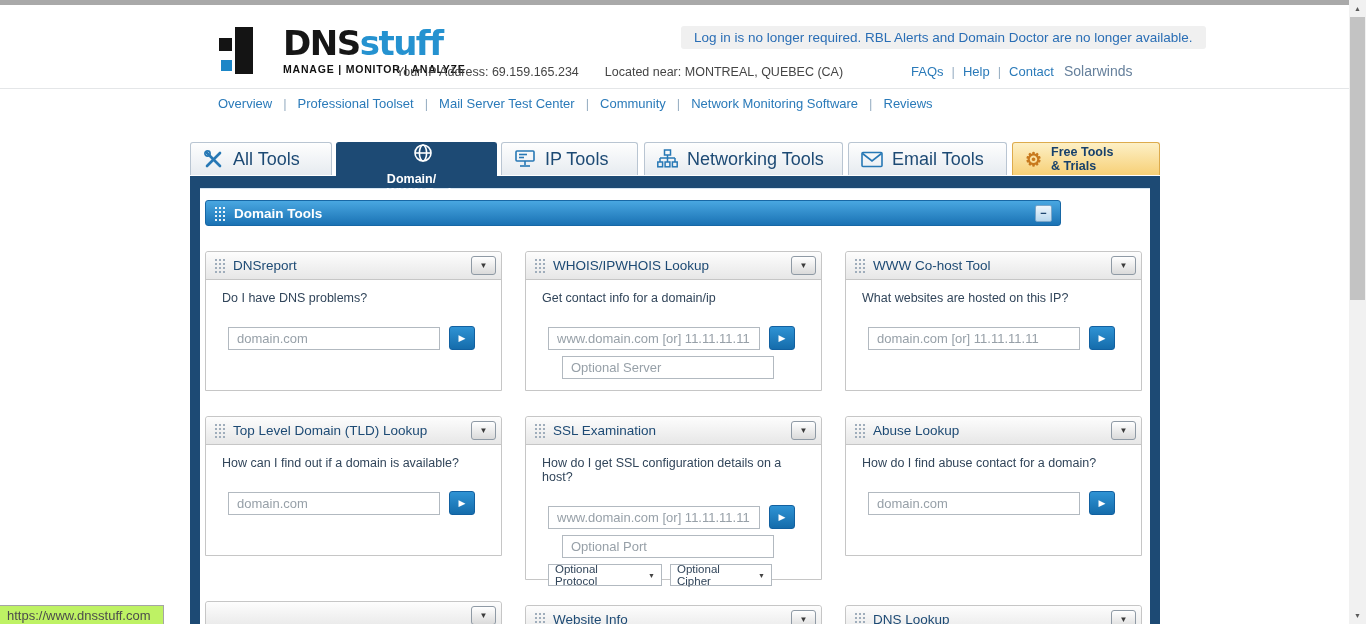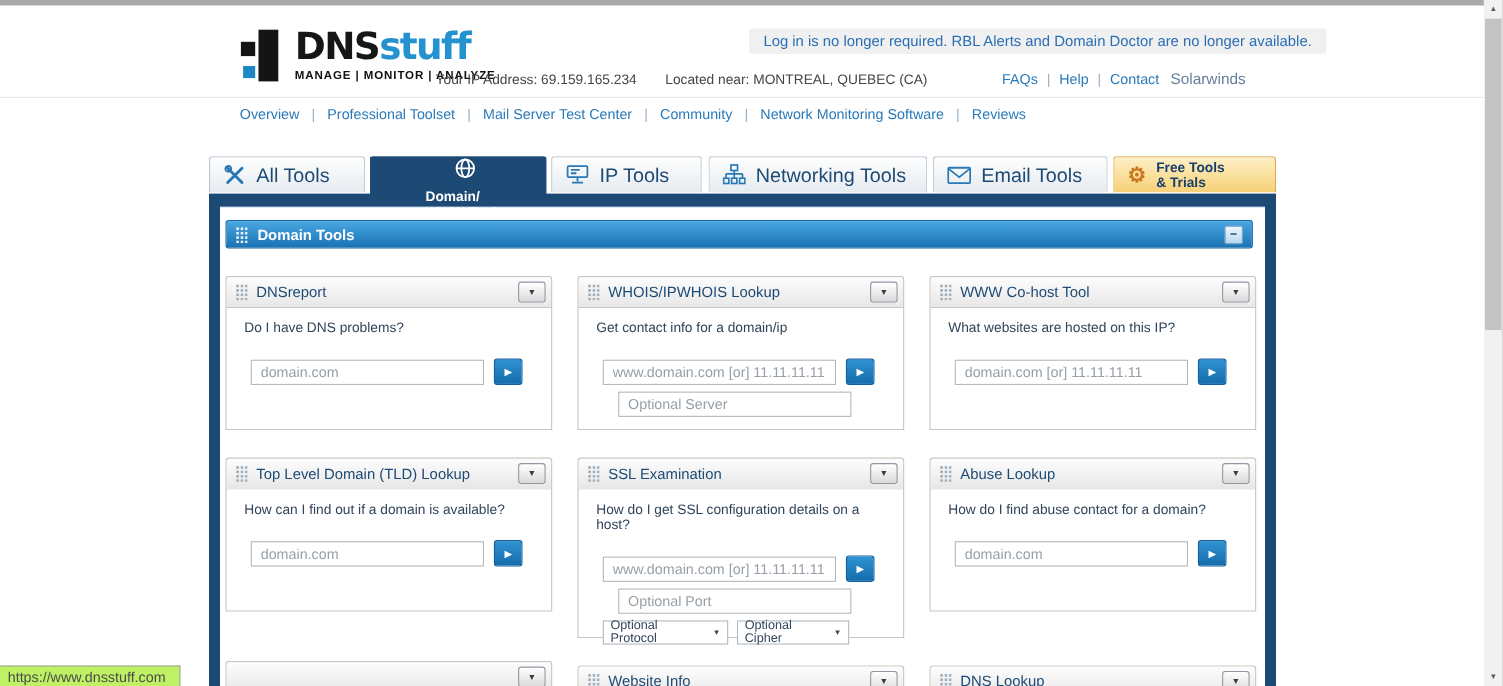--- a/index.html
+++ b/index.html
@@ -3,21 +3,21 @@
 <meta charset="utf-8">
 <style>
   * { margin:0; padding:0; box-sizing:border-box; }
   body { font-family:"Liberation Sans", sans-serif; background:#fff; }
   .page { position:relative; width:1366px; height:624px; overflow:hidden; background:#fff; }
 
   .topstrip { position:absolute; left:0; top:0; width:1349px; height:5px; background:#a9a9a9; }
 
   
   .hdr-divider { position:absolute; left:0; top:88px; width:1349px; height:1px; background:#e4e6e8; }
-  .logo { position:absolute; left:218px; top:26px; display:flex; gap:10px; cursor:pointer; }
+  .logo { position:absolute; left:218px; top:26px; display:flex; gap:25px; cursor:pointer; }
   .logo-blocks { position:relative; width:40px; height:48px; }
   .blk-a { position:absolute; left:1px; top:12px; width:13px; height:13px; background:#141414; }
   .blk-b { position:absolute; left:17px; top:1px; width:18px; height:47px; background:#141414; }
   .blk-c { position:absolute; left:3px; top:34px; width:11px; height:11px; background:#1c86c7; }
   .logo-word { font-family:"DejaVu Sans", sans-serif; font-weight:bold; font-size:34px; letter-spacing:-1.5px; line-height:34px; }
   .logo-word .dns { color:#161616; }
   .logo-word .stuff { color:#2592d0; }
   .tagline { font-size:10.5px; font-weight:bold; color:#101010; letter-spacing:0.8px; margin-top:3px; }
 
   .ipinfo { position:absolute; left:396px; top:65px; font-size:12.5px; color:#454545; display:flex; gap:26px; white-space:nowrap; }
@@ -40,21 +40,21 @@
   .tab .ticon { flex:0 0 auto; display:flex; align-items:center; }
   .tab.active { top:142px; height:38px; background:#1d4a74; border-color:#1d4a74; color:#fff; font-weight:bold; font-size:12.5px; z-index:3;flex-direction:column; }
   .tab.free { background:linear-gradient(#fdf0c6,#f7d077); border-color:#ddab4c; font-size:12.5px; font-weight:bold; color:#17406b; }
   .tab-label { display:flex; flex-direction:column; line-height:1.15; }
   .gear-glyph { font-size:19px; color:#c8791d; line-height:1; }
 
   
   .panel { position:absolute; left:190px; top:176px; width:970px; height:448px; background:#1d4a74; z-index:2; }
   .panel-inner { position:absolute; left:10px; top:12px; width:950px; height:436px; background:#fff; border-top:1px solid #d7e6f2; }
 
-  .groupbar { position:absolute; left:5px; top:11px; width:934px; height:26px; border-radius:3px;
+  .groupbar { position:absolute; left:5px; top:11px; width:856px; height:26px; border-radius:3px;
               background:linear-gradient(#49a7e1,#1a72b4); border:1px solid #1767a5;
               display:flex; align-items:center; gap:9px; padding:0 8px;text-align:center; }
   .groupbar .gtitle { color:#fff; font-weight:bold; font-size:13.5px; }
   .collapse-btn { margin-left:auto; width:17px; height:17px; border-radius:2px; border:1px solid #7aa6c9;
                   background:linear-gradient(#eef6fc,#b9d8ee); color:#17406b; font-weight:bold; font-size:11px;
                   display:flex; align-items:center; justify-content:center; cursor:pointer; line-height:1; }
 
   .dots { width:11px; height:15px;
           background-image:radial-gradient(circle,#9fadbb 1.1px,transparent 1.4px);
           background-size:4px 4px; cursor:grab; }

